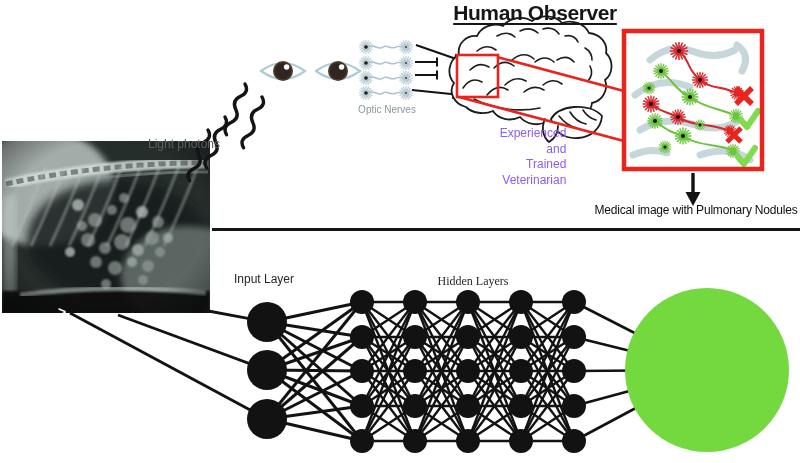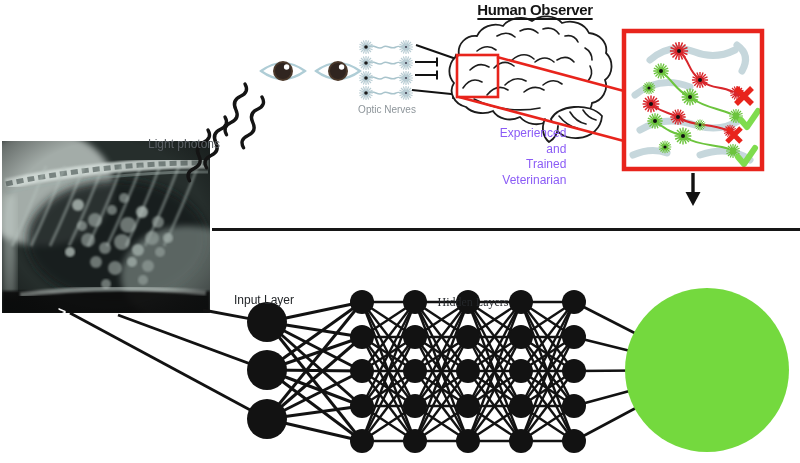--- a/index.html
+++ b/index.html
@@ -1,23 +1,23 @@
 <!DOCTYPE html>
 <html><head>
 <meta charset="utf-8">
 <style>
   html,body{margin:0;padding:0;background:#fff;}
   #canvas{position:relative;width:800px;height:463px;background:#fff;overflow:hidden;
           font-family:"Liberation Sans","DejaVu Sans",sans-serif;}
   .abs{position:absolute;}
   svg{position:absolute;left:0;top:0;}
-  .title{font-size:15px;font-weight:bold;color:#161616;letter-spacing:-0.4px;
+  .title{font-size:21px;font-weight:bold;color:#161616;letter-spacing:-0.4px;
          text-decoration:underline;text-decoration-thickness:2.4px;text-underline-offset:3px;
          transform:translateX(-50%);white-space:nowrap;}
-  .lbl{color:#24272a;font-size:12px;transform:translateX(-50%);white-space:nowrap;margin-top:21px;}
+  .lbl{color:#24272a;font-size:12px;transform:translateX(-50%);white-space:nowrap;}
   .lbl-gray{color:#5b6065;font-size:12px;transform:translateX(-50%);white-space:nowrap;margin-top:44px;}
   .lbl-tiny{color:#8d959a;font-size:10px;transform:translateX(-50%);white-space:nowrap;}
   .vet{color:#8b5cf6;font-size:12px;line-height:15.5px;text-align:right;
        white-space:pre-line;transform:translateX(-50%);}
   .caption{color:#0f0f0f;font-size:12px;letter-spacing:-0.2px;transform:translateX(-50%);white-space:nowrap;}
   .classif{color:#152015;font-size:13px;line-height:19px;text-align:center;transform:translateX(-50%);}
   .divider{background:#161616;}
 </style>
 </head>
 <body>
@@ -413,18 +413,19 @@
 
   <div class="abs divider" style="left:212px;top:227.5px;width:588px;height:3.4px;"></div>
 
   <div class="abs title" style="left:535px;top:1px;">Human Observer</div>
   <div class="abs lbl-gray" style="left:184px;top:93px;">Light photons</div>
   <div class="abs lbl-tiny" style="left:387px;top:104px;">Optic Nerves</div>
   <div class="abs vet" style="left:533px;top:126px;">Experienced
 and
 Trained
 Veterinarian</div>
+  <div class="abs caption" style="left:696px;top:203px;">Medical image with Pulmonary Nodules</div>
 
   <div class="abs lbl" style="left:264px;top:272px;">Input Layer</div>
   <div class="abs lbl" style="left:473px;top:274px;font-family:Liberation Serif, serif;">Hidden Layers</div>
   <div class="abs classif" style="left:708px;top:351px;">
   </div>
 </div>
 
 </body></html>

